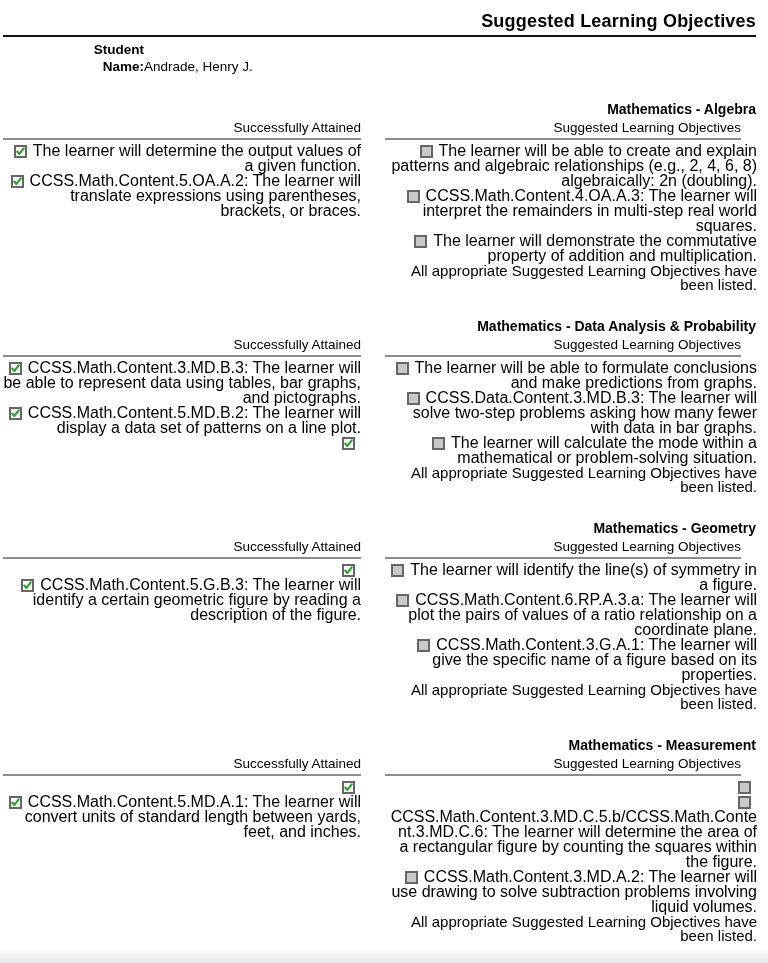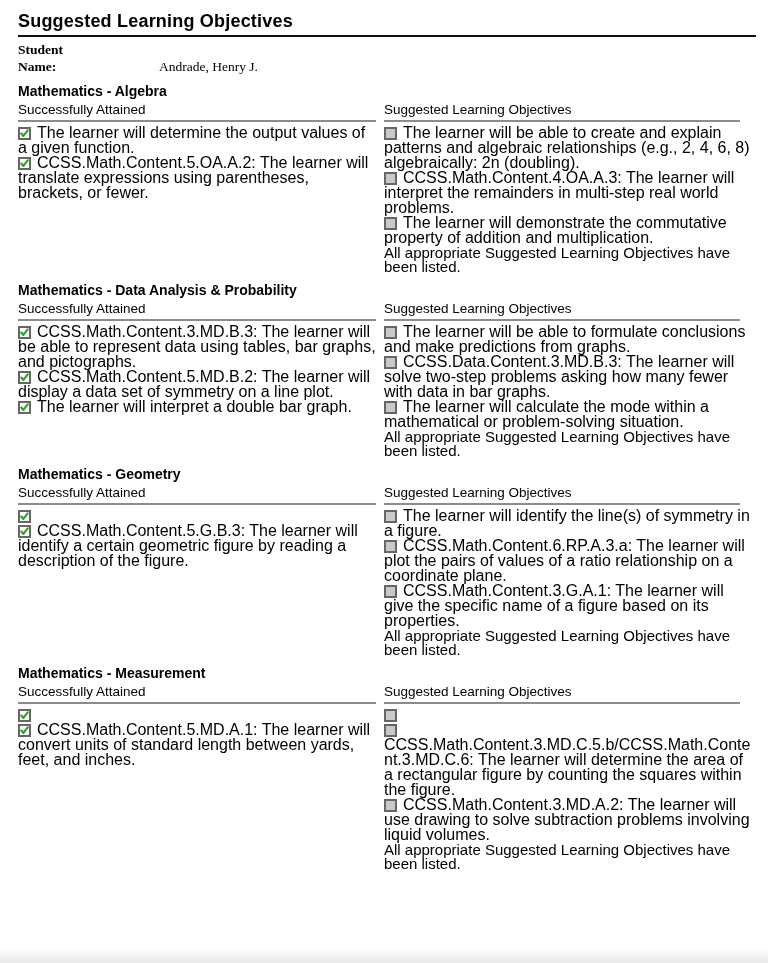--- a/index.html
+++ b/index.html
@@ -6,64 +6,64 @@
   html, body {
     width: 768px;
     background: #ffffff;
     font-family: "Liberation Sans", sans-serif;
     color: #000000;
   }
   body { height: 963px; overflow: hidden; }
 
   .page {
     height: 950px;
-    padding: 10px 12px 0 18px;
+    padding: 10px 12px 0 3px;
     overflow: hidden;
+    text-align: right;
   }
 
   .page-title {
     font-size: 18px;
     font-weight: bold;
     line-height: 22px;
     padding-bottom: 3px;
     border-bottom: 2px solid var(--title_rule, #111111);
     letter-spacing: 0.2px;
   }
 
   .student-row {
     margin-top: 4px;
     display: flex;
     align-items: flex-end;
-    font-family: Liberation Serif, serif;
   }
   .student-label {
     width: 141px;
     font-weight: bold;
     font-size: 13.5px;
     line-height: 17px;
   }
   .student-name {
     font-size: 13.5px;
     line-height: 17px;
   }
 
-  .section { margin-top: 7px; }
+  .section { margin-top: 25px; }
   .section:first-of-type { margin-top: 21px; }
 
   .section-title {
     font-size: 14px;
     font-weight: bold;
     line-height: 18px;
     margin-bottom: 2px;
   }
 
   .cols {
     display: grid;
     grid-template-columns: 358px 372px;
-    column-gap: 8px;
+    column-gap: 24px;
     align-items: start;
   }
 
   .col-header {
     font-size: 13.5px;
     line-height: 16px;
     padding-bottom: 2px;
     border-bottom: 2px solid var(--header_rule, #8c8c8c);
     margin-bottom: 3px;
   }
@@ -123,46 +123,46 @@
   <div class="section">
     <div class="section-title">Mathematics - Algebra</div>
     <div class="cols">
       <div class="col col-left">
         <div class="col-header">Successfully Attained</div>
         <div class="item"><span class="cb checked"><svg viewBox="0 0 9 9">
                 <path d="M1.3 4.6 L3.4 6.9 L7.7 1.4"></path>
               </svg></span><span class="txt">The learner will determine the output values of a given function.</span></div>
         <div class="item"><span class="cb checked"><svg viewBox="0 0 9 9">
                 <path d="M1.3 4.6 L3.4 6.9 L7.7 1.4"></path>
-              </svg></span><span class="txt">CCSS.Math.Content.5.OA.A.2: The learner will translate expressions using parentheses, brackets, or fewer.</span></div>
+              </svg></span><span class="txt">CCSS.Math.Content.5.OA.A.2: The learner will translate expressions using parentheses, brackets, or braces.</span></div>
       </div>
       <div class="col col-right">
         <div class="col-header">Suggested Learning Objectives</div>
         <div class="item"><span class="cb unchecked"></span><span class="txt">The learner will be able to create and explain patterns and algebraic relationships (e.g., 2, 4, 6, 8) algebraically: 2n (doubling).</span></div>
-        <div class="item"><span class="cb unchecked"></span><span class="txt">CCSS.Math.Content.4.OA.A.3: The learner will interpret the remainders in multi-step real world problems.</span></div>
+        <div class="item"><span class="cb unchecked"></span><span class="txt">CCSS.Math.Content.4.OA.A.3: The learner will interpret the remainders in multi-step real world squares.</span></div>
         <div class="item"><span class="cb unchecked"></span><span class="txt">The learner will demonstrate the commutative property of addition and multiplication.</span></div>
         <div class="footer-note">All appropriate Suggested Learning Objectives have been listed.</div>
       </div>
     </div>
   </div>
 
   <div class="section">
     <div class="section-title">Mathematics - Data Analysis &amp; Probability</div>
     <div class="cols">
       <div class="col col-left">
         <div class="col-header">Successfully Attained</div>
         <div class="item"><span class="cb checked"><svg viewBox="0 0 9 9">
                 <path d="M1.3 4.6 L3.4 6.9 L7.7 1.4"></path>
               </svg></span><span class="txt">CCSS.Math.Content.3.MD.B.3: The learner will be able to represent data using tables, bar graphs, and pictographs.</span></div>
         <div class="item"><span class="cb checked"><svg viewBox="0 0 9 9">
                 <path d="M1.3 4.6 L3.4 6.9 L7.7 1.4"></path>
-              </svg></span><span class="txt">CCSS.Math.Content.5.MD.B.2: The learner will display a data set of symmetry on a line plot.</span></div>
-        <div class="item"><span class="cb checked"><svg viewBox="0 0 9 9">
-                <path d="M1.3 4.6 L3.4 6.9 L7.7 1.4"></path>
-              </svg></span><span class="txt">The learner will interpret a double bar graph.</span></div>
+              </svg></span><span class="txt">CCSS.Math.Content.5.MD.B.2: The learner will display a data set of patterns on a line plot.</span></div>
+        <div class="item"><span class="cb checked"><svg viewBox="0 0 9 9">
+                <path d="M1.3 4.6 L3.4 6.9 L7.7 1.4"></path>
+              </svg></span></div>
       </div>
       <div class="col col-right">
         <div class="col-header">Suggested Learning Objectives</div>
         <div class="item"><span class="cb unchecked"></span><span class="txt">The learner will be able to formulate conclusions and make predictions from graphs.</span></div>
         <div class="item"><span class="cb unchecked"></span><span class="txt">CCSS.Data.Content.3.MD.B.3: The learner will solve two-step problems asking how many fewer with data in bar graphs.</span></div>
         <div class="item"><span class="cb unchecked"></span><span class="txt">The learner will calculate the mode within a mathematical or problem-solving situation.</span></div>
         <div class="footer-note">All appropriate Suggested Learning Objectives have been listed.</div>
       </div>
     </div>
   </div>

